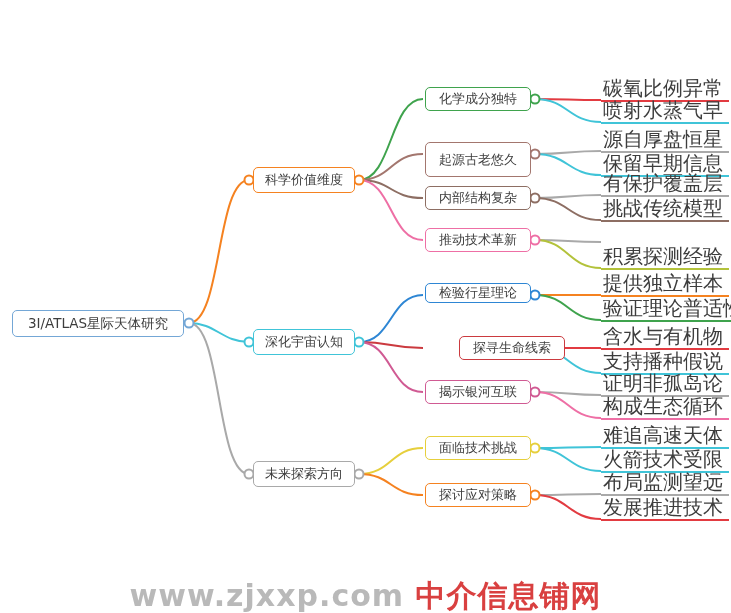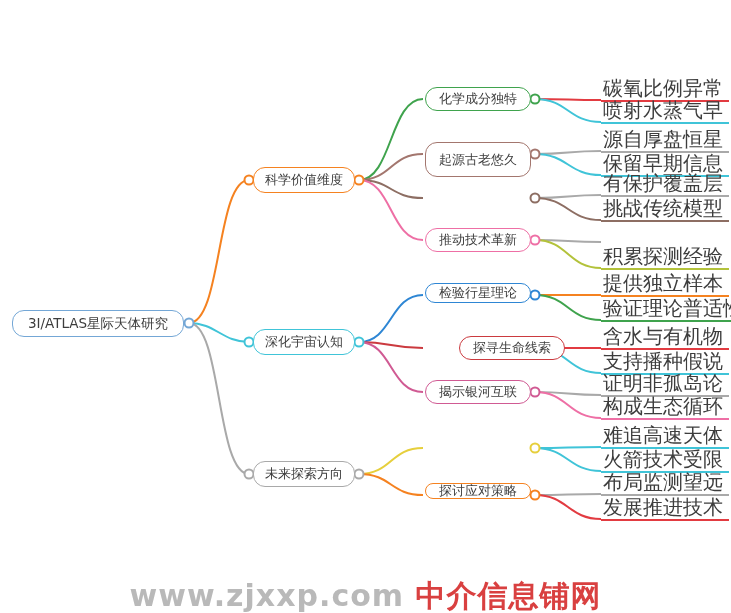--- a/index.html
+++ b/index.html
@@ -1,21 +1,21 @@
 <!DOCTYPE html>
 <html><head>
 <meta charset="utf-8">
 <style>
   html,body{margin:0;padding:0;}
   body{font-family:"DejaVu Sans","Liberation Sans",sans-serif;background:#fff;}
   .stage{position:relative;width:731px;height:613px;background:#ffffff;overflow:hidden;}
   .links{position:absolute;left:0;top:0;z-index:1;}
   .links path{fill:none;stroke-width:2;}
   .links circle{fill:#fff;stroke-width:2;}
-  .node{position:absolute;z-index:2;background:#fff;border:1.5px solid #999;border-radius:12px;
+  .node{position:absolute;z-index:2;background:#fff;border:1.5px solid #999;border-radius:5px;
         display:flex;align-items:center;justify-content:center;color:#3d3d3d;
         white-space:nowrap;box-sizing:border-box;}
   .root{font-size:13.5px;}
   .l1{font-size:13px;}
   .l2{font-size:13px;}
   .leaf{position:absolute;z-index:2;left:601px;font-size:20px;color:#3d3d3d;line-height:16px;
         padding:0 6px 4px 2px;border-bottom:2px solid #999;white-space:nowrap;}
   .watermark{position:absolute;z-index:3;top:576px;left:50%;transform:translateX(-50%);
         font-size:30px;font-weight:bold;white-space:nowrap;letter-spacing:1px;}
   .wm-gray{color:#b9b9b9;}
@@ -80,25 +80,27 @@
   </svg>
 
   <div class="node root" style="left: 12px; top: 310px; width: 172px; height: 27px; border-color: rgb(116, 167, 214);">3I/ATLAS星际天体研究</div>
 
   <div class="node l1" style="left: 253px; top: 167px; width: 102px; height: 26px; border-color: rgb(245, 130, 32);">科学价值维度</div>
   <div class="node l1" style="left: 253px; top: 329px; width: 102px; height: 26px; border-color: rgb(64, 196, 216);">深化宇宙认知</div>
   <div class="node l1" style="left: 253px; top: 461px; width: 102px; height: 26px; border-color: rgb(169, 169, 169);">未来探索方向</div>
 
   <div class="node l2" style="left: 425px; top: 87px; width: 106px; height: 24px; border-color: rgb(63, 163, 77);">化学成分独特</div>
   <div class="node l2" style="left: 425px; top: 142px; width: 106px; height: 35px; border-color: rgb(163, 118, 110);">起源古老悠久</div>
+  <div class="node l2" style="left: 425px; top: 186px; width: 106px; height: 24px; border-color: rgb(141, 110, 99);">内部结构复杂</div>
   <div class="node l2" style="left: 425px; top: 228px; width: 106px; height: 24px; border-color: rgb(238, 111, 165);">推动技术革新</div>
   <div class="node l2" style="left: 425px; top: 283px; width: 106px; height: 20px; border-color: rgb(46, 134, 212);">检验行星理论</div>
   <div class="node l2" style="left: 425px; top: 336px; width: 106px; height: 24px; border-color: rgb(203, 58, 63); margin-left: 34px;">探寻生命线索</div>
   <div class="node l2" style="left: 425px; top: 380px; width: 106px; height: 24px; border-color: rgb(208, 90, 147);">揭示银河互联</div>
-  <div class="node l2" style="left: 425px; top: 483px; width: 106px; height: 16px; border-color: rgb(245, 130, 32);">探讨应对策略</div>
+  <div class="node l2" style="left: 425px; top: 436px; width: 106px; height: 24px; border-color: rgb(230, 207, 60);">面临技术挑战</div>
+  <div class="node l2" style="left: 425px; top: 483px; width: 106px; height: 24px; border-color: rgb(245, 130, 32);">探讨应对策略</div>
 
   <div class="leaf" style="top: 80px; border-color: rgb(226, 59, 65);">碳氧比例异常</div>
   <div class="leaf" style="top: 102px; border-color: rgb(64, 196, 216);">喷射水蒸气早</div>
   <div class="leaf" style="top: 131px; border-color: rgb(169, 169, 169);">源自厚盘恒星</div>
   <div class="leaf" style="top: 155px; border-color: rgb(64, 196, 216);">保留早期信息</div>
   <div class="leaf" style="top: 175px; border-color: rgb(169, 169, 169);">有保护覆盖层</div>
   <div class="leaf" style="top: 200px; border-color: rgb(141, 110, 99);">挑战传统模型</div>
   <div class="leaf" style="top: 248px; border-color: rgb(179, 194, 59);">积累探测经验</div>
   <div class="leaf" style="top: 275px; border-color: rgb(245, 130, 32); text-align: right;">提供独立样本</div>
   <div class="leaf" style="top: 300px; border-color: rgb(63, 163, 77);">验证理论普适性</div>

